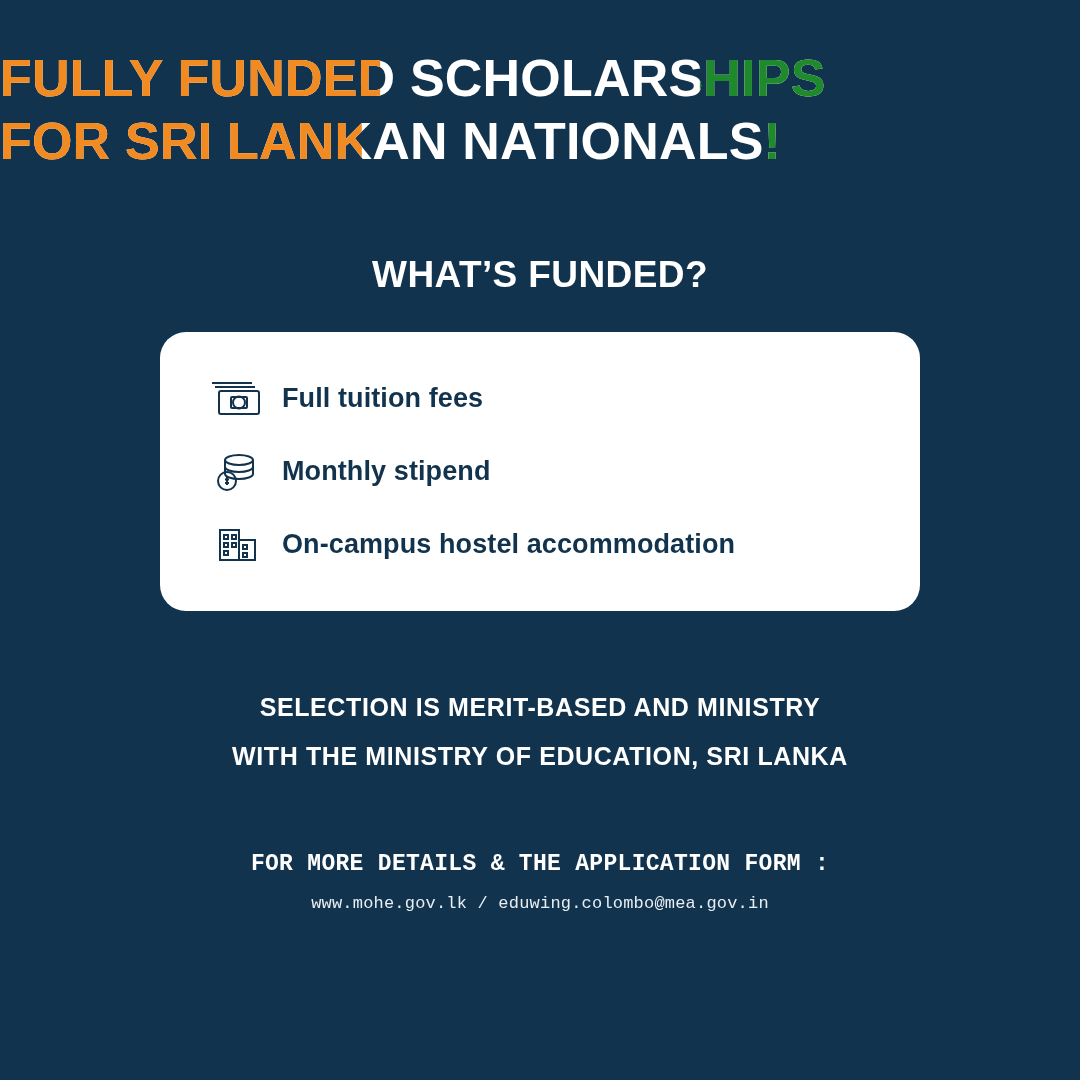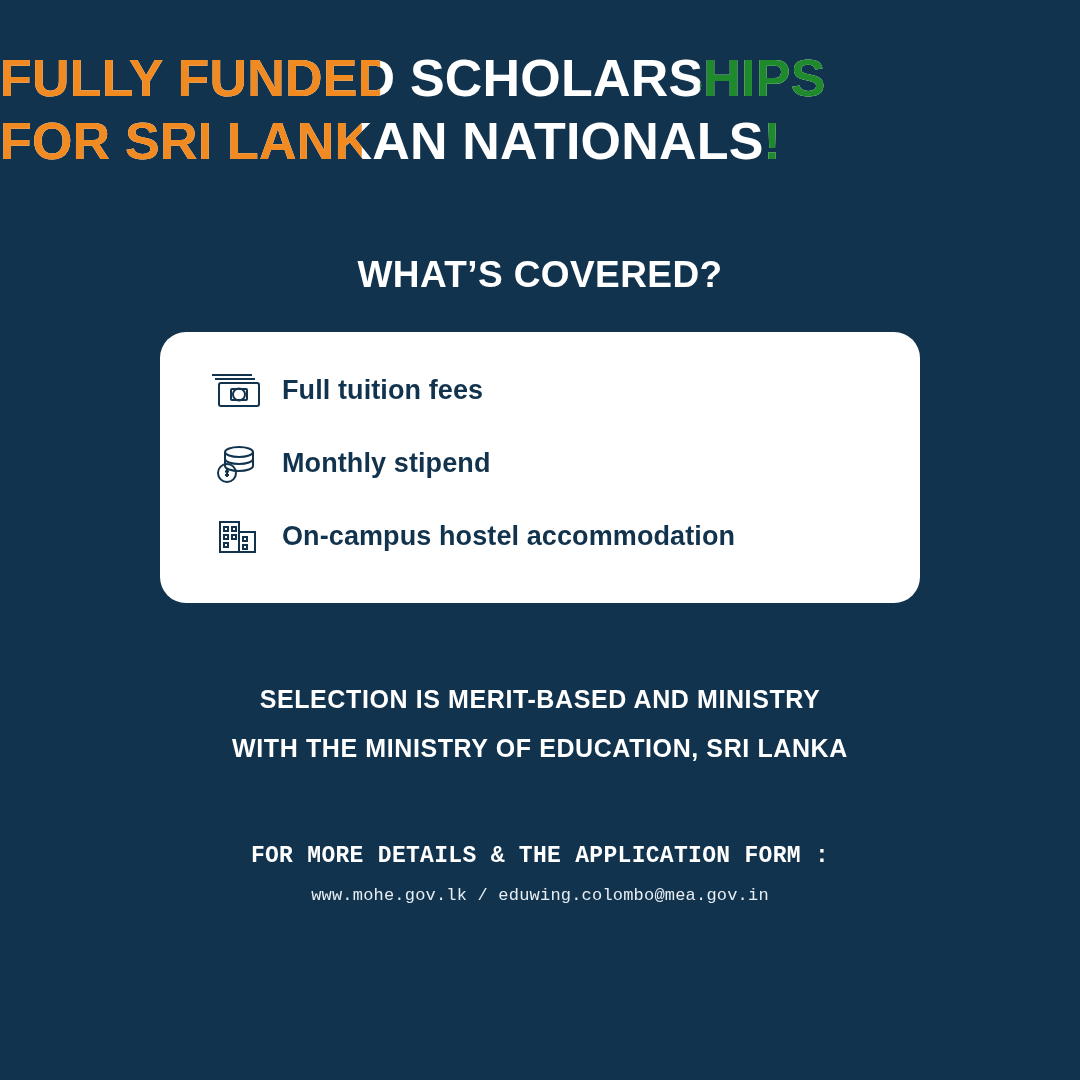--- a/index.html
+++ b/index.html
@@ -70,21 +70,21 @@
     font-weight: bold;
     letter-spacing: 0.4px;
   }
 
   
   .card {
     margin-top: 36px;
     width: 760px;
     background: #ffffff;
     border-radius: 26px;
-    padding: 22px 40px 30px 40px;
+    padding: 30px 40px 30px 40px;
     box-sizing: border-box;
   }
   .benefit-row {
     display: flex;
     align-items: center;
     height: 73px;
   }
   .benefit-icon {
     width: 74px;
     min-width: 74px;
@@ -142,21 +142,21 @@
       <span class="hl-layer hl-orange">FULLY FUNDED SCHOLARSHIPS</span>
       <span class="hl-layer hl-green">FULLY FUNDED SCHOLARSHIPS</span>
     </span>
     <span class="headline-line l2">
       <span class="hl-layer hl-white">FOR SRI LANKAN NATIONALS!</span>
       <span class="hl-layer hl-orange">FOR SRI LANKAN NATIONALS!</span>
       <span class="hl-layer hl-green">FOR SRI LANKAN NATIONALS!</span>
     </span>
   </div>
 
-  <div class="whats-covered">WHAT’S COVERED?</div>
+  <div class="whats-covered">WHAT’S FUNDED?</div>
 
   <div class="card">
 
     <div class="benefit-row">
       <span class="benefit-icon">
         <svg width="54" height="38" viewBox="0 0 54 38" fill="none" stroke="#12334d" stroke-width="2">
           <rect x="9" y="11" width="40" height="23" rx="2"></rect>
           <path d="M5 7 h40 M2 3 h40"></path>
           <circle cx="29" cy="22.5" r="6"></circle>
           <rect x="21" y="17" width="16" height="11" rx="1"></rect>

